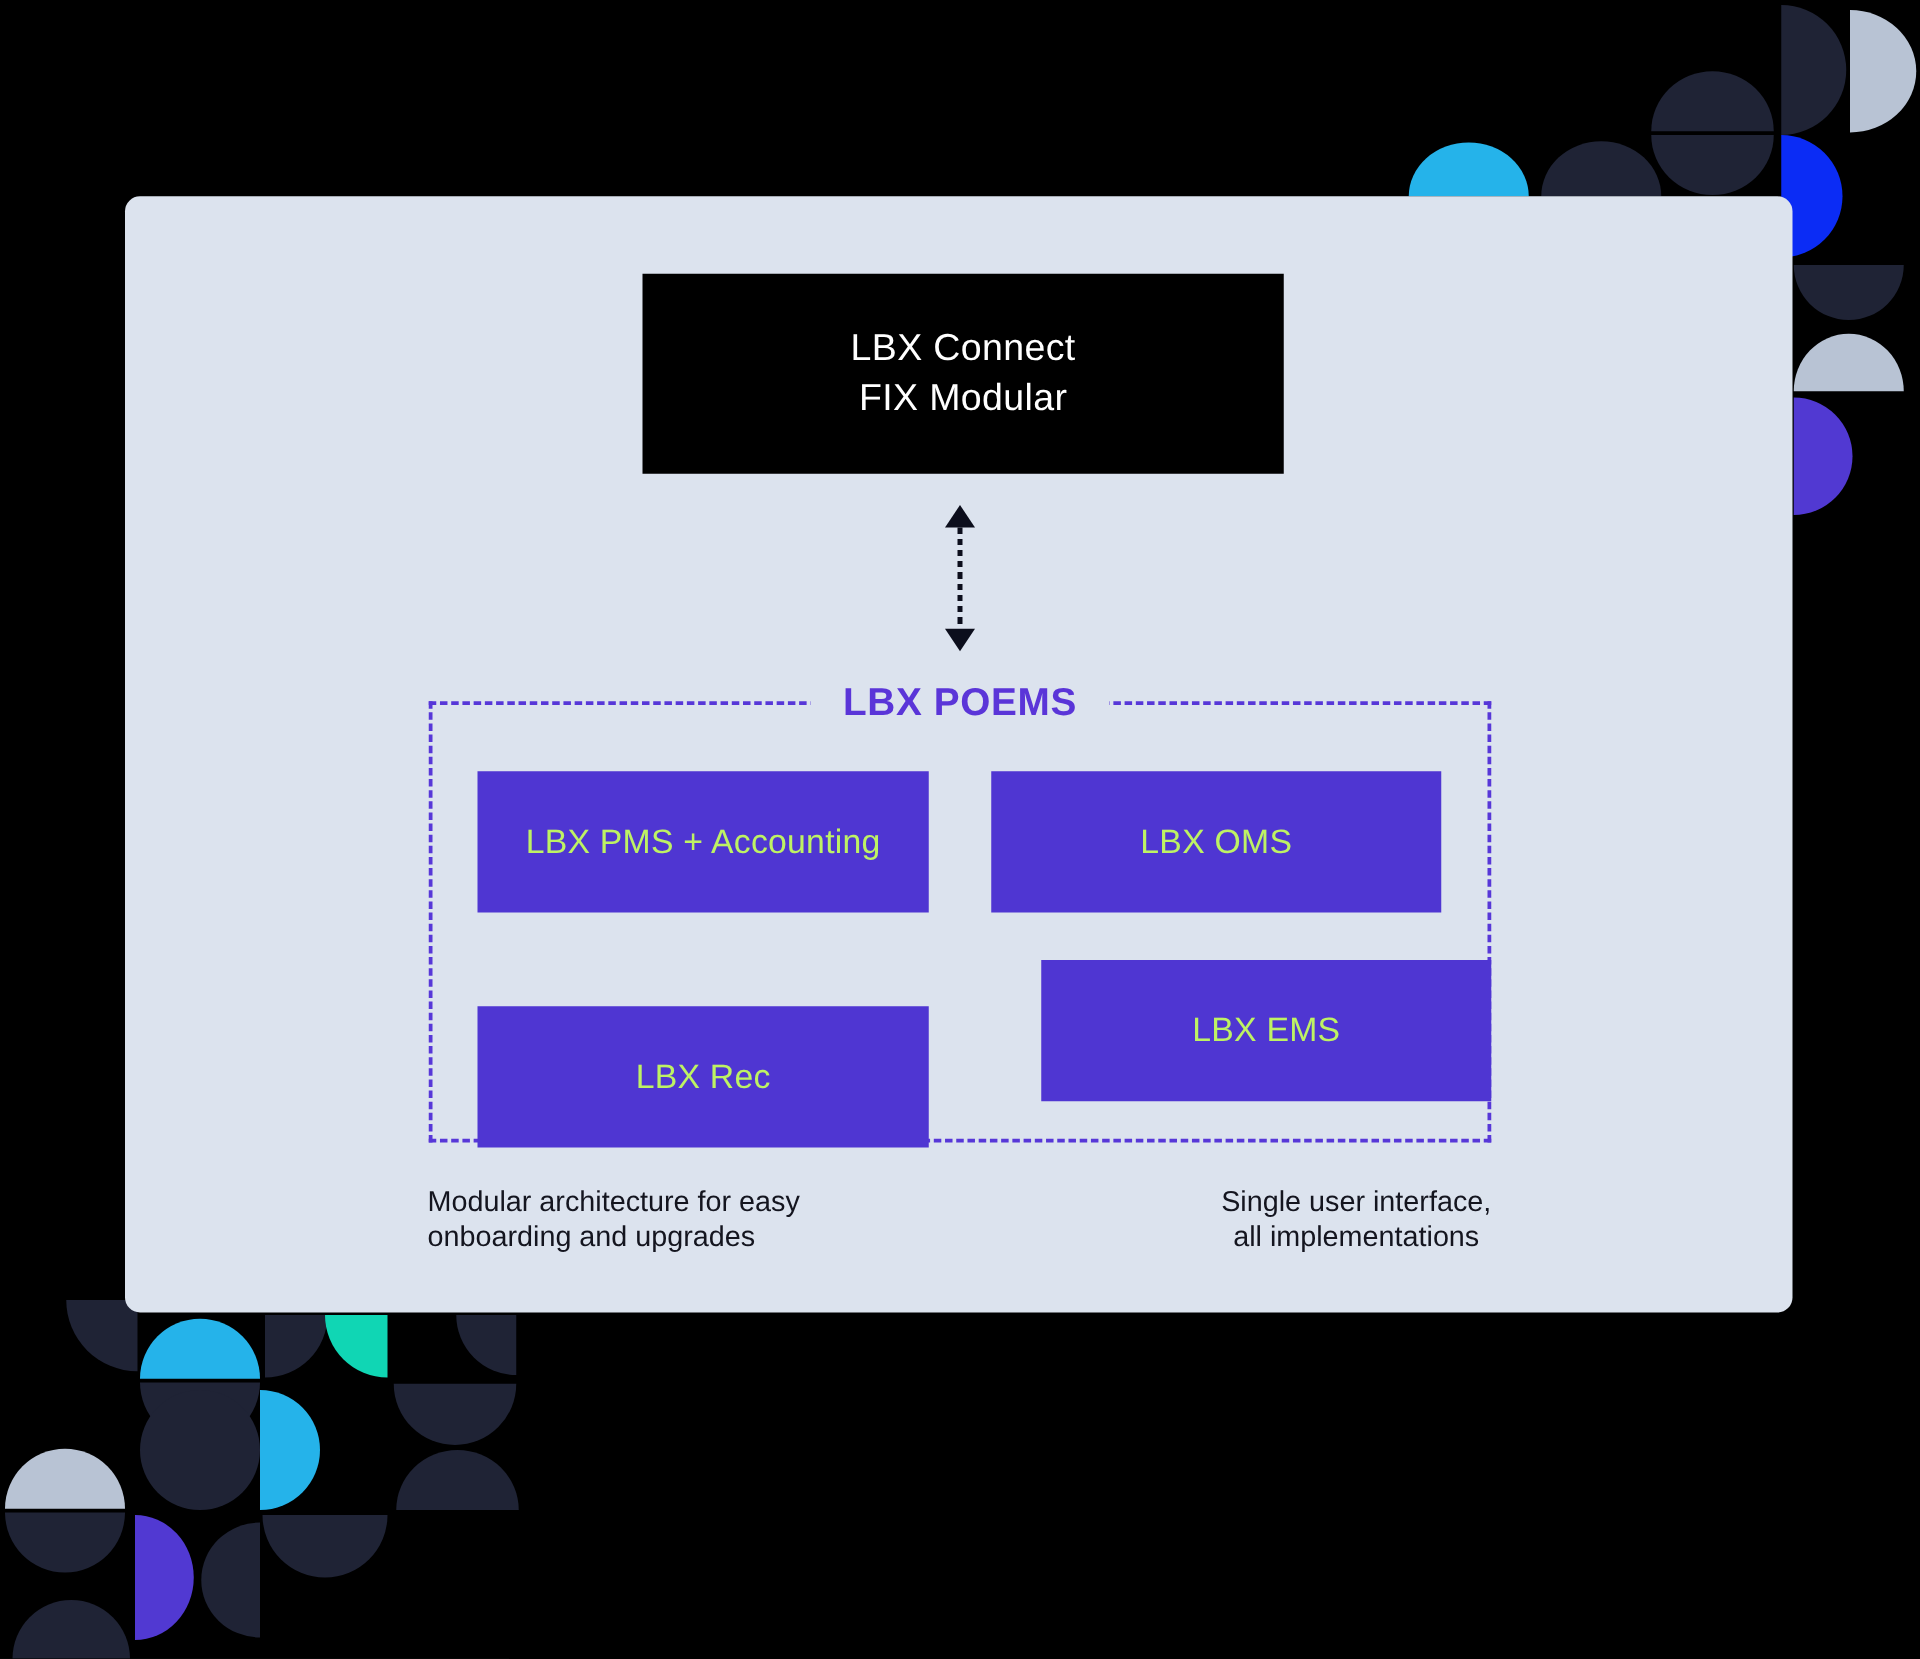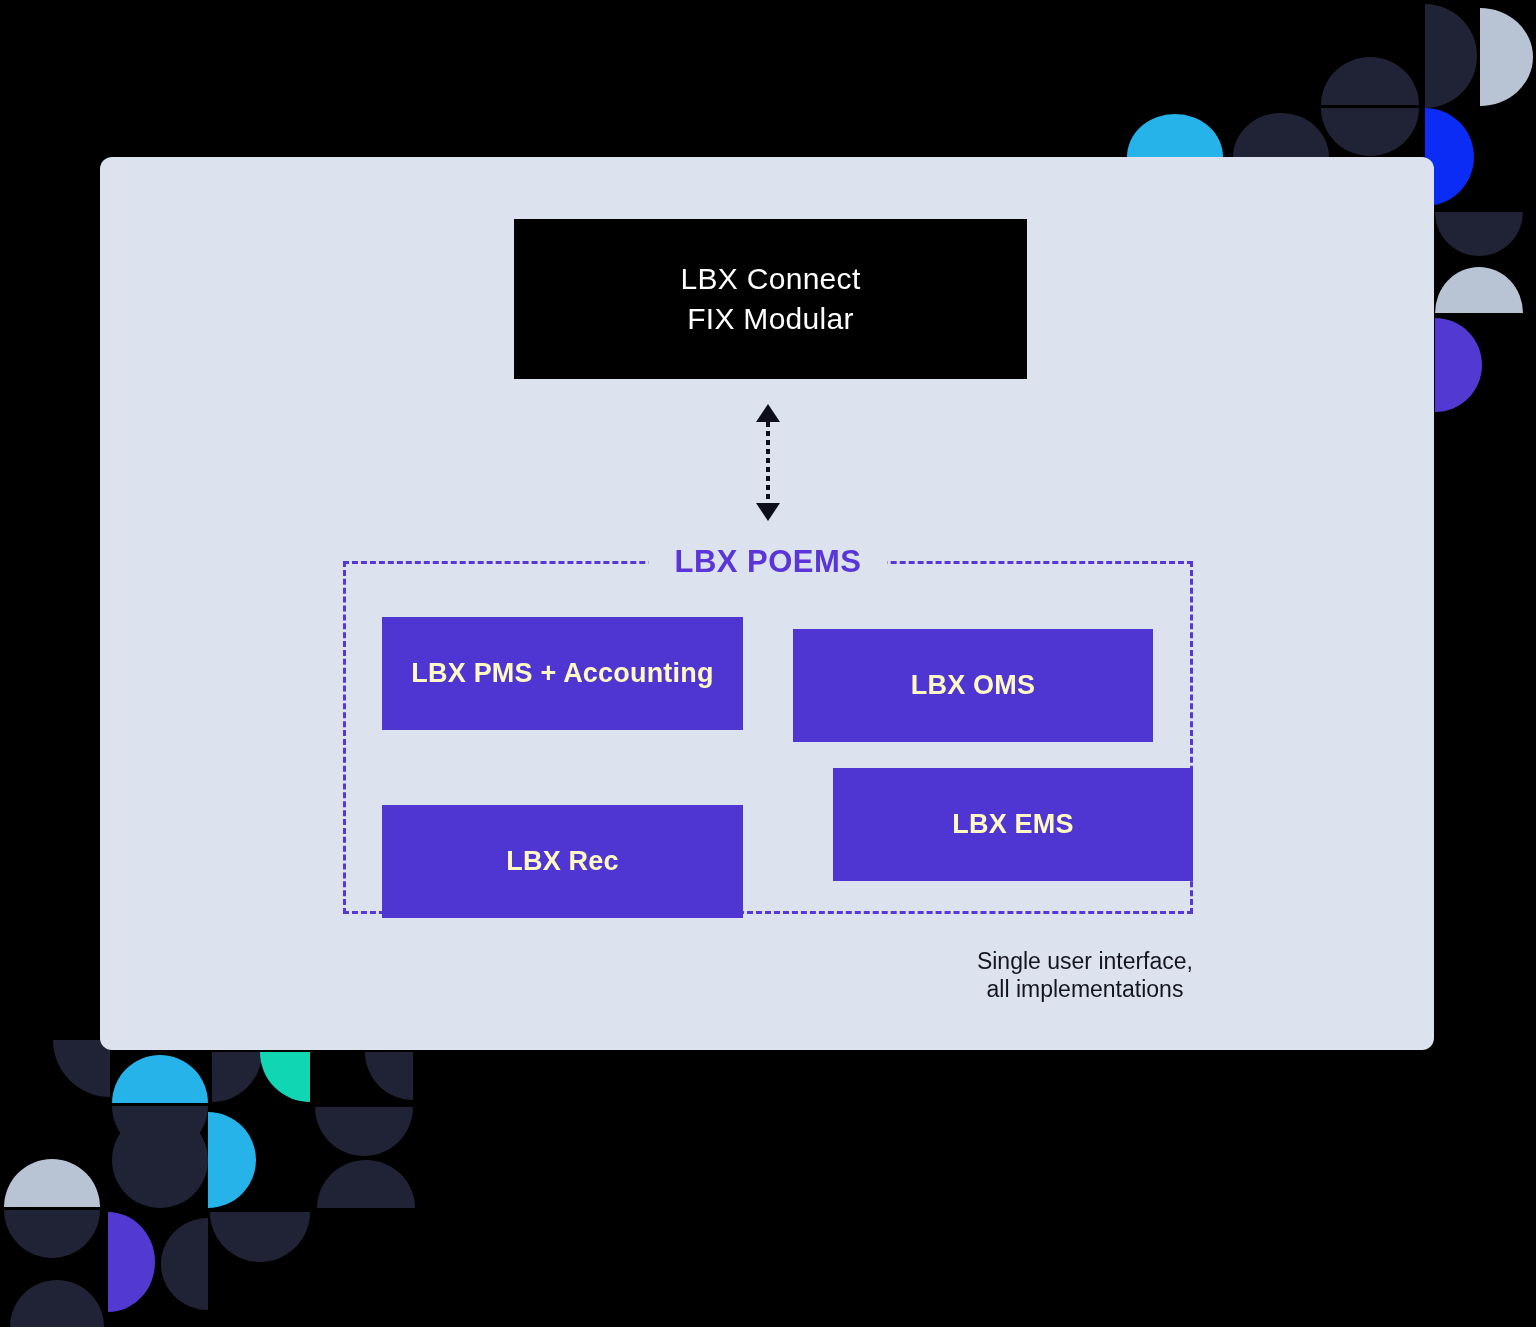--- a/index.html
+++ b/index.html
@@ -48,26 +48,26 @@
   .group{
     position:absolute;left:243px;top:404px;width:850px;height:353px;
     border:3px dashed #5737d8;box-sizing:border-box;
   }
   .group-title{
     position:absolute;top:-20px;left:50%;transform:translateX(-50%);
     background:var(--card);color:var(--accent);padding:0 26px;
     font-size:31px;font-weight:700;letter-spacing:.5px;white-space:nowrap;
   }
   .module{
-    position:absolute;background:var(--box-purple);color:#fef9c3;
+    position:absolute;background:var(--box-purple);color:#bef264;
     display:flex;align-items:center;justify-content:center;
-    font-size:27px;font-weight:700;letter-spacing:.2px;
+    font-size:27px;font-weight:400;letter-spacing:.2px;
   }
   .m1{left:36px;top:53px;width:361px;height:113px;}
-  .m2{left:447px;top:53px;width:360px;height:113px;margin-top:12px;}
+  .m2{left:447px;top:53px;width:360px;height:113px;}
   .m3{left:36px;top:204px;width:361px;height:113px;margin-top:37px;}
   .m4{left:447px;top:204px;width:360px;height:113px;margin-left:40px;}
   .caption{
     position:absolute;top:790px;color:var(--ink);
     font-size:23px;line-height:28px;font-weight:400;
   }
   .caption-left{left:242px;text-align:left;}
   .caption-right{right:241px;text-align:center;}
 </style>
 </head>
@@ -117,20 +117,24 @@
     </div>
 
     <div class="group">
       <div class="group-title">LBX POEMS</div>
       <div class="module m1">LBX PMS + Accounting</div>
       <div class="module m2">LBX OMS</div>
       <div class="module m3">LBX Rec</div>
       <div class="module m4">LBX EMS</div>
     </div>
 
+    <div class="caption caption-left">
+      <div>Modular architecture for easy</div>
+      <div>onboarding and upgrades</div>
+    </div>
 
     <div class="caption caption-right">
       <div>Single user interface,</div>
       <div>all implementations</div>
     </div>
 
   </div>
 </div>
 
 </body></html>

